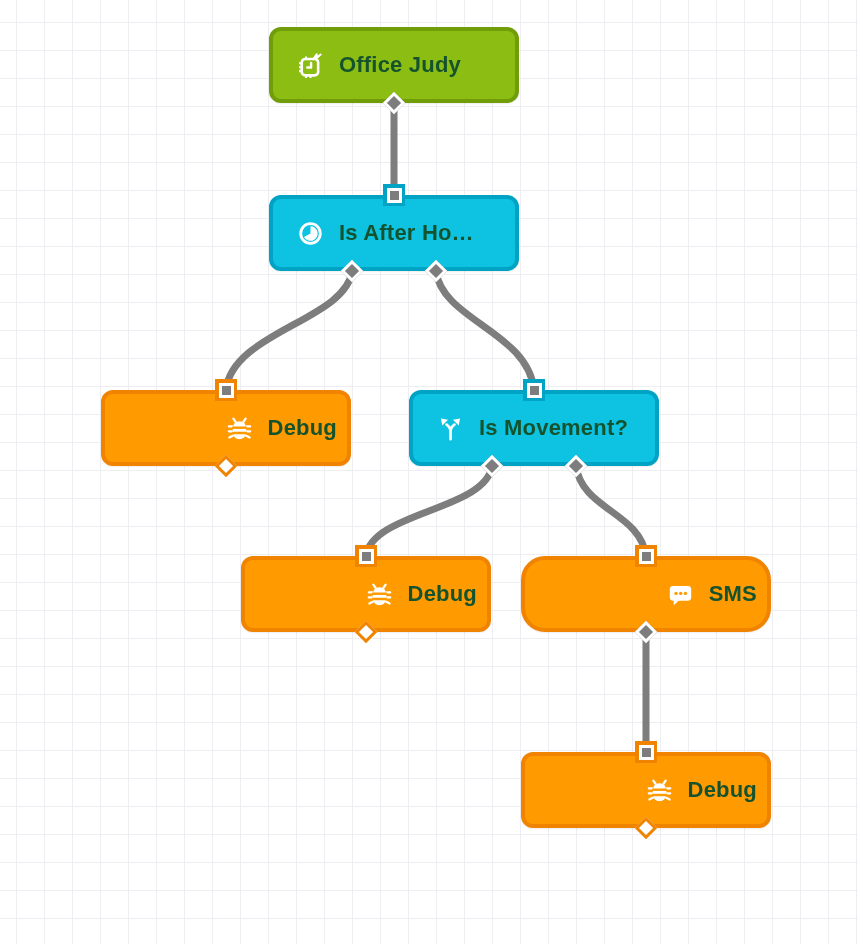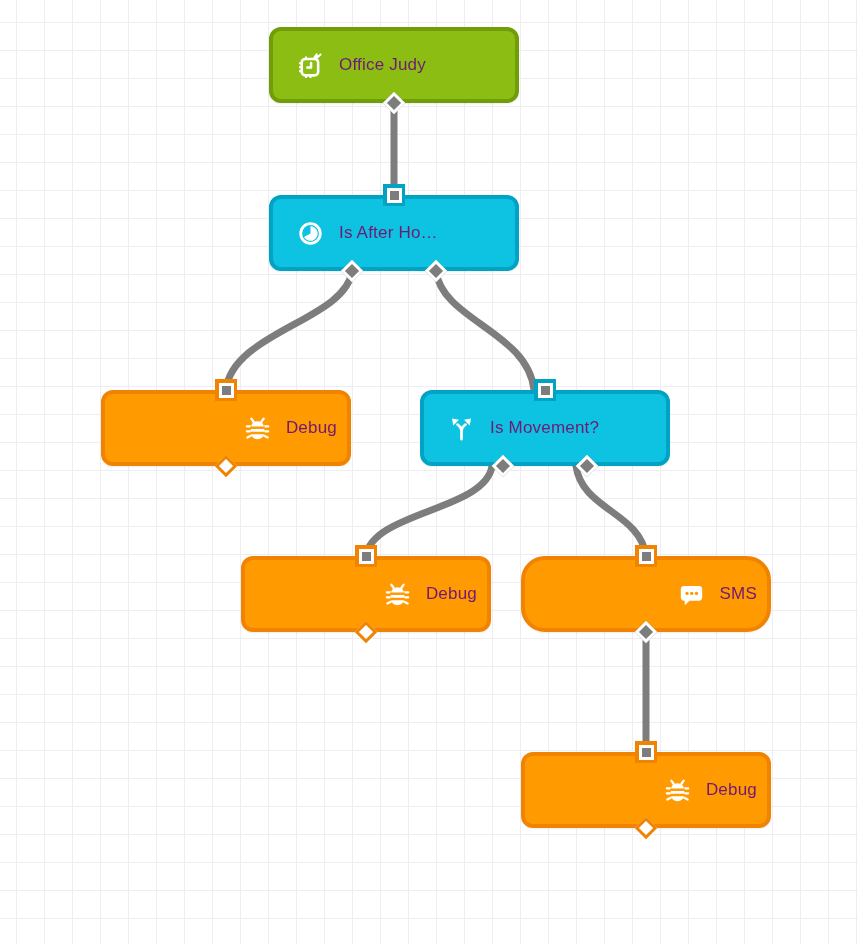--- a/index.html
+++ b/index.html
@@ -21,21 +21,21 @@
     display:flex;align-items:center;padding-left:24px;gap:15px;
     box-shadow:0 1px 2px rgba(0,0,0,0.07);
     cursor:pointer;
   }
   .node.green {background:#8cbd12;border-color:#709d08;}
   .node.cyan  {background:#0dc3e1;border-color:#00a3c4;}
   .node.orange{background:#ff9a00;border-color:#f08300;justify-content:flex-end;}
   .node .icon{width:27px;height:27px;flex:0 0 auto;display:flex;align-items:center;justify-content:center;}
   .node .icon svg{width:27px;height:27px;display:block;}
   .node .label{
-    color:#701a75;font-size:17px;font-weight:400;letter-spacing:.2px;
+    color:#14532d;font-size:22px;font-weight:700;letter-spacing:.2px;
     white-space:nowrap;overflow:hidden;text-overflow:ellipsis;padding-right:10px;
   }
   
   .port-in{
     position:absolute;top:-15px;left:110px;width:22px;height:22px;z-index:3;
     display:flex;align-items:center;justify-content:center;cursor:crosshair;
   }
   .node.cyan   .port-in{background:#00a3c4;}
   .node.orange .port-in{background:#f08300;}
   .port-in .core{width:9px;height:9px;background:#7d7d7d;border:3px solid #ffffff;}
@@ -103,21 +103,21 @@
         <rect x="5.5" y="14.9" width="13" height="2.2" fill="#ff9a00"></rect>
       </svg>
     </span>
     <span class="label">Debug</span>
     <div class="port-in">
         <span class="core"></span>
       </div>
     <div class="port-out open center"></div>
   </div>
 
-  <div class="node cyan" style="left: 420px; top: 390px; text-align: right;">
+  <div class="node cyan" style="left: 409px; top: 390px; text-align: right;">
     <span class="icon">
       <svg viewBox="0 0 24 24">
         <path d="M12 21.5 V14 C12 11 10.5 10 8.5 8.5 M12 14 C12 11 13.5 10 15.5 8.5" fill="none" stroke="#fff" stroke-width="2.4" stroke-linecap="round"></path>
         <path d="M3.5 3 L9.8 4.2 L4.7 9.3 Z" fill="#fff"></path>
         <path d="M20.5 3 L14.2 4.2 L19.3 9.3 Z" fill="#fff"></path>
       </svg>
     </span>
     <span class="label">Is Movement?</span>
     <div class="port-in">
         <span class="core"></span>

